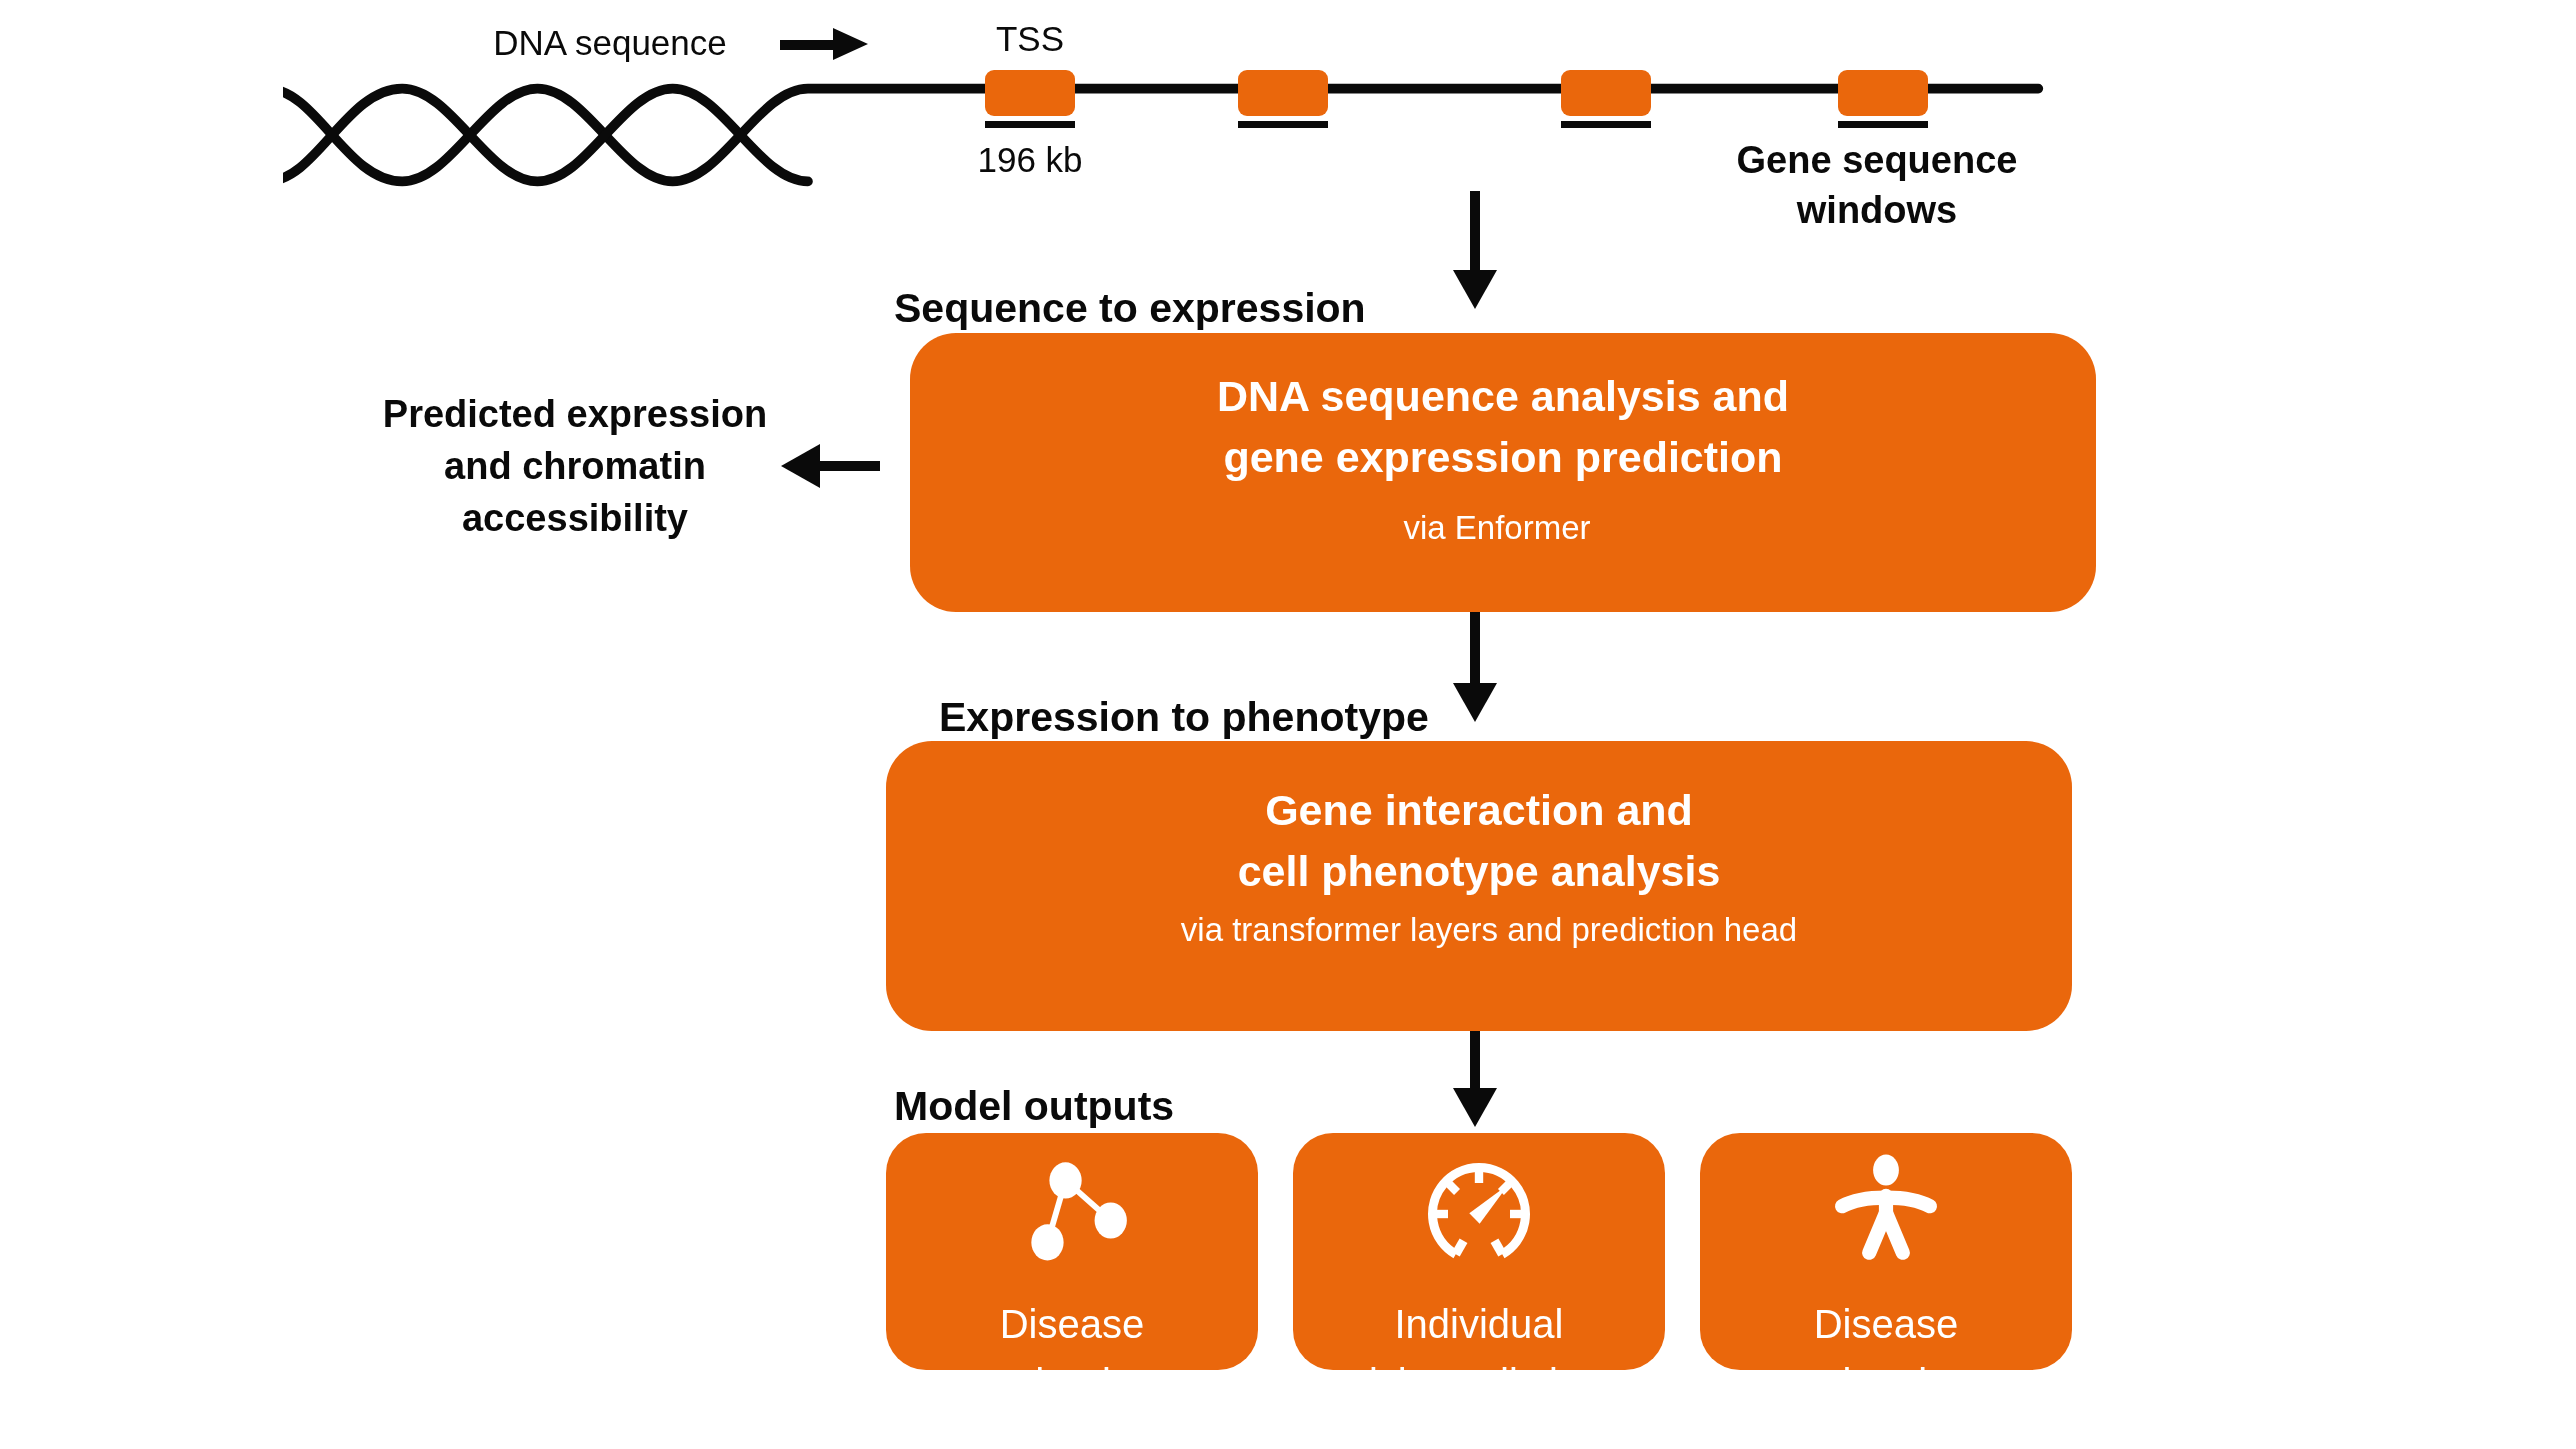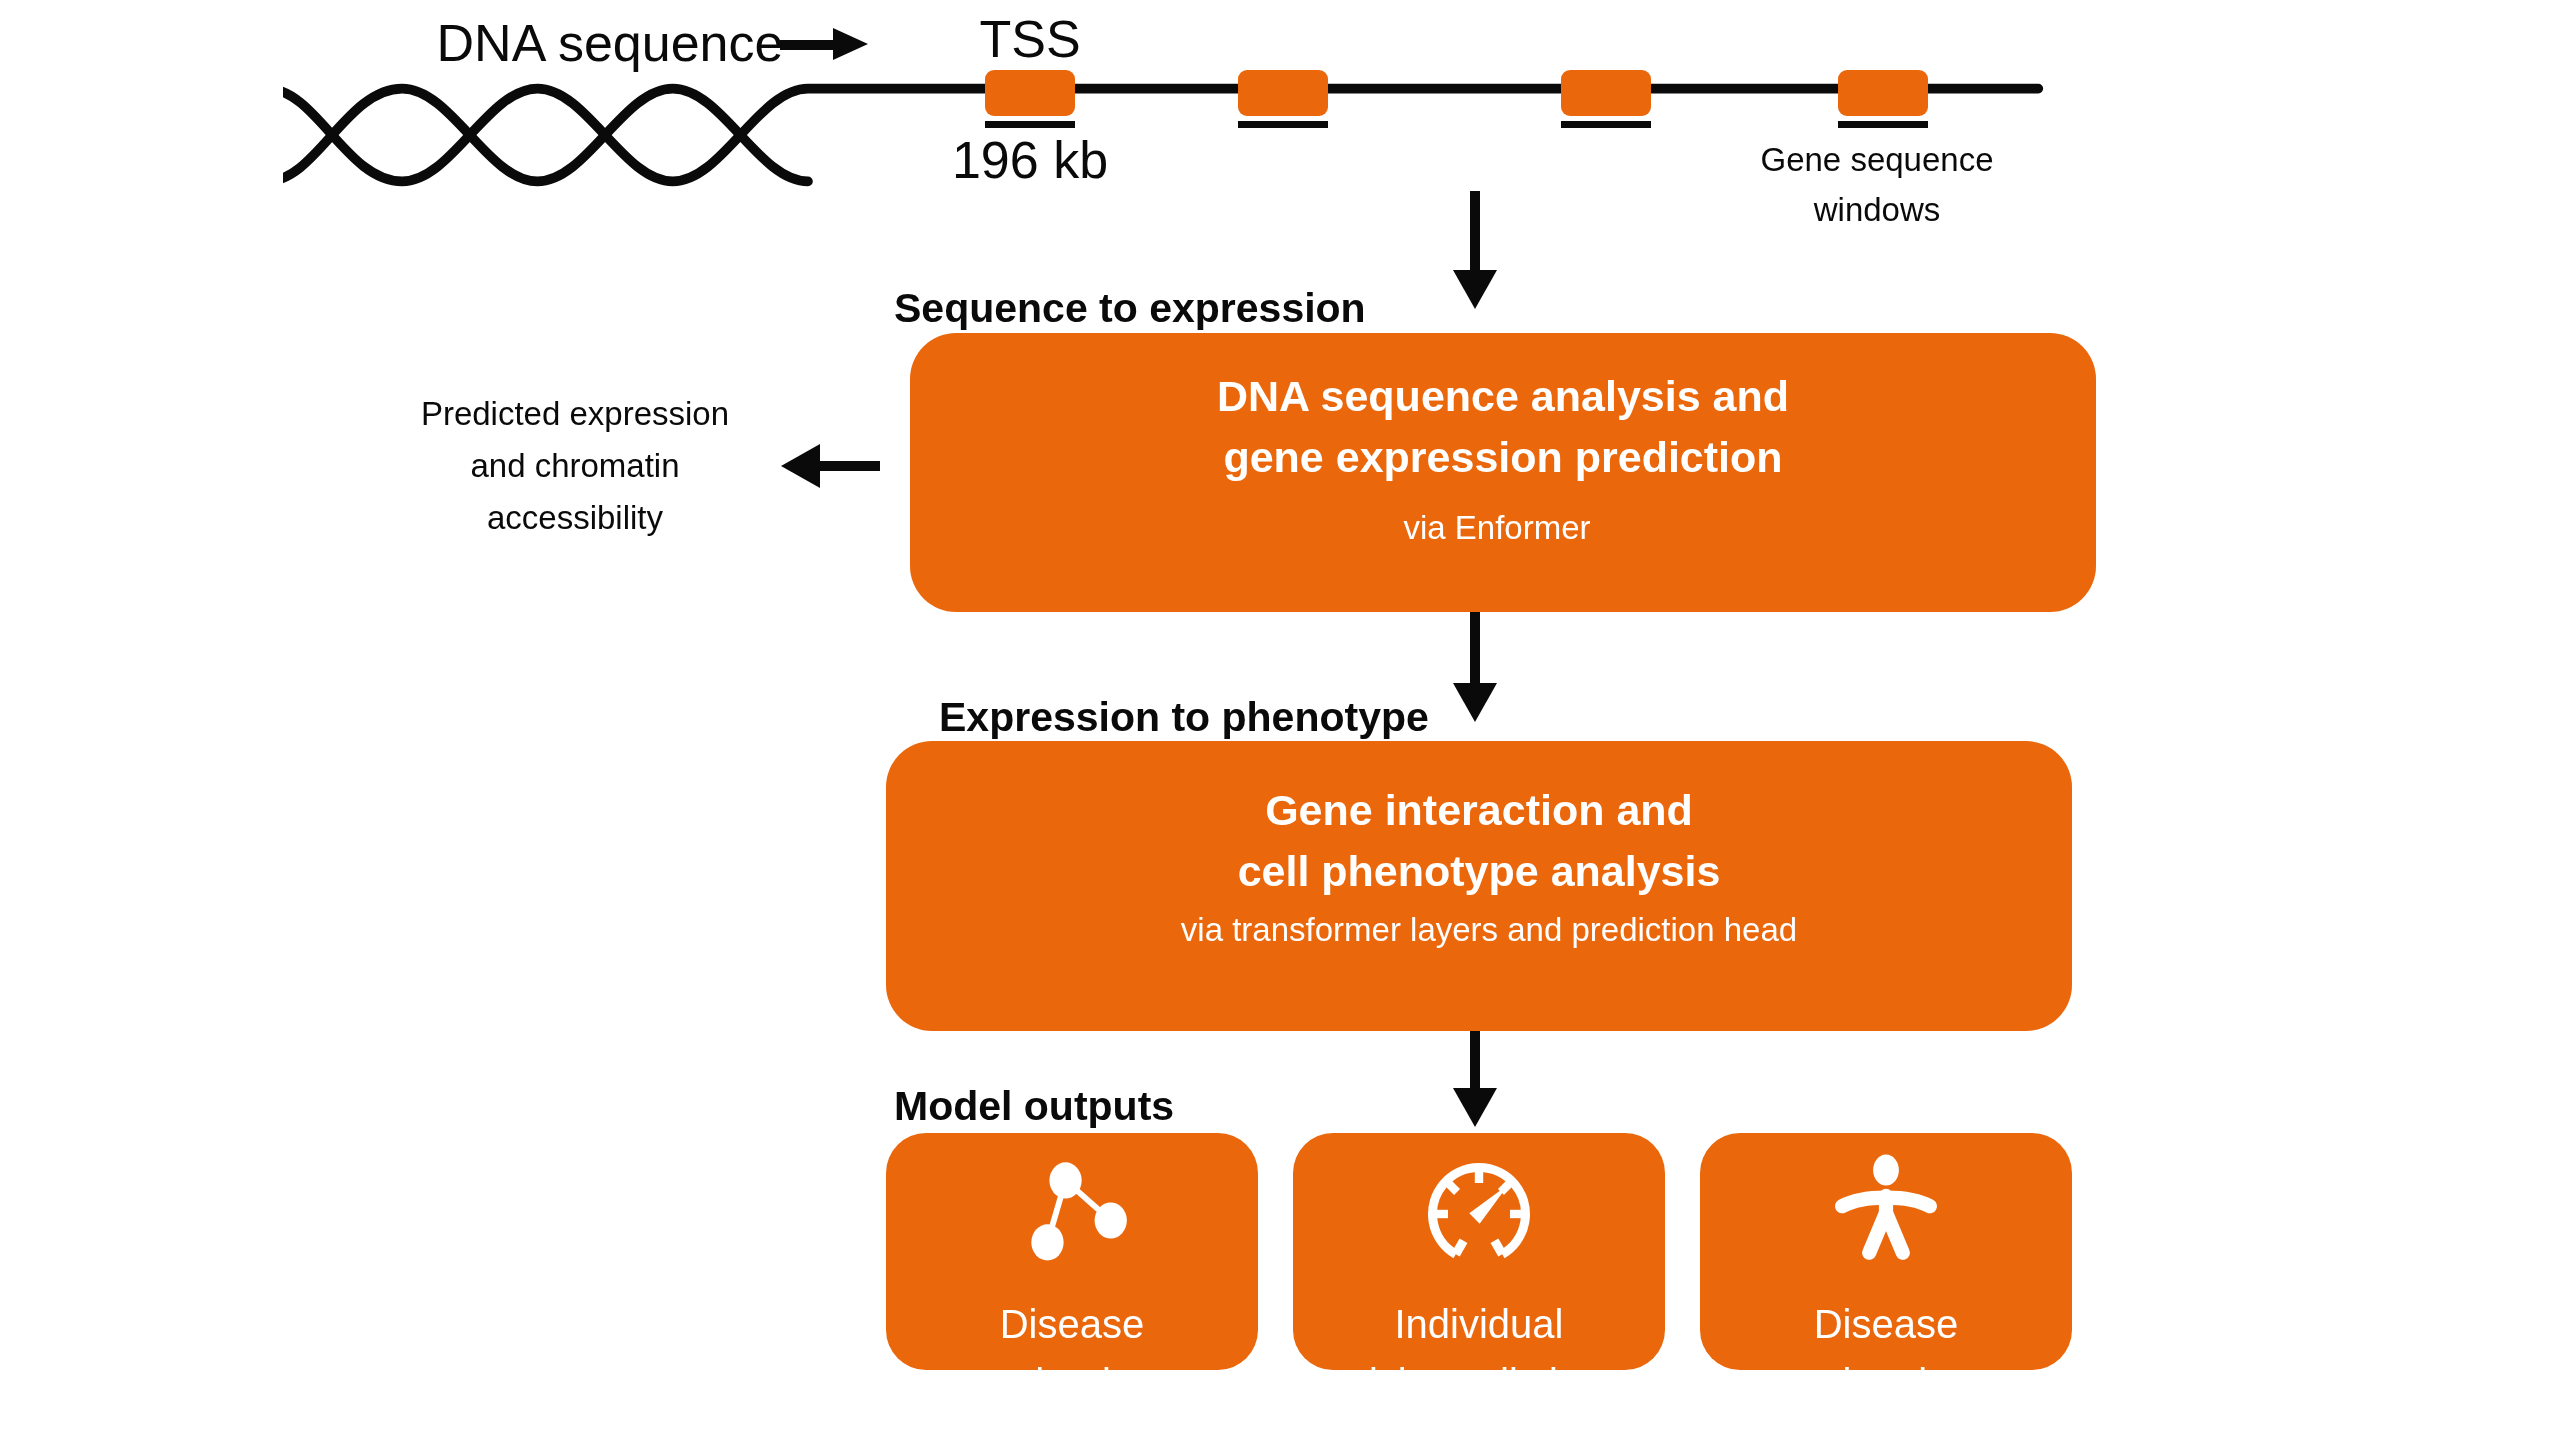--- a/index.html
+++ b/index.html
@@ -3,41 +3,41 @@
 <meta charset="utf-8">
 <style>
   html,body{margin:0;padding:0;background:#ffffff;}
   #canvas{
     position:relative;width:2576px;height:1449px;background:#ffffff;overflow:hidden;
     font-family:"Liberation Sans","DejaVu Sans",sans-serif;color:#0a0a0a;
   }
   .abs{position:absolute;}
   .blk{position:absolute;background:#EA670C;border-radius:9px;z-index:3;}
   .underline{position:absolute;background:#0a0a0a;z-index:2;}
-  .lbl{position:absolute;font-size:52px;line-height:40px;white-space:nowrap;}
+  .lbl{position:absolute;font-size:35px;line-height:40px;white-space:nowrap;}
   .lbl.center{transform:translateX(-50%);text-align:center;}
   .header-lbl{position:absolute;font-size:41px;font-weight:700;white-space:nowrap;letter-spacing:0;}
   .bigbox{
     position:absolute;left:886px;width:1186px;background:#EA670C;border-radius:46px;
     color:#ffffff;text-align:center;z-index:2;
   }
   .bigbox .title{position:absolute;left:0;right:0;font-size:43px;font-weight:700;line-height:61px;}
   .bigbox .subtitle{position:absolute;left:0;right:12px;font-size:33px;font-weight:400;line-height:36px;}
   .card{
     position:absolute;top:1133px;width:372px;height:237px;background:#EA670C;border-radius:40px;
     color:#ffffff;z-index:2;
   }
   .card .icon-wrap{position:absolute;left:115px;top:9.7px;width:142px;height:142px;}
   .card .card-label{position:absolute;left:0;right:0;top:162px;text-align:center;font-size:40px;line-height:59px;font-weight:400;}
   .shaft-v{position:absolute;width:9.7px;background:#0a0a0a;}
   .head-down{position:absolute;width:0;height:0;border-left:22px solid transparent;border-right:22px solid transparent;border-top:39px solid #0a0a0a;}
   .shaft-h{position:absolute;height:9.7px;background:#0a0a0a;}
   .head-right{position:absolute;width:0;height:0;border-top:16.7px solid transparent;border-bottom:16.7px solid transparent;border-left:35px solid #0a0a0a;}
   .head-left{position:absolute;width:0;height:0;border-top:22px solid transparent;border-bottom:22px solid transparent;border-right:39px solid #0a0a0a;}
-  .multiline{position:absolute;text-align:center;font-size:33px;line-height:52px;}
+  .multiline{position:absolute;text-align:center;font-size:38px;line-height:52px;font-weight:bold;}
   svg{display:block;}
 </style>
 </head>
 <body>
 
 <div id="canvas">
 
   <svg class="abs" style="left:283px;top:77px;" width="1765" height="116" viewBox="0 0 2740 180">
     <g fill="none" stroke="#0a0a0a" stroke-width="15" stroke-linecap="round">
       <path d="M -25 18

